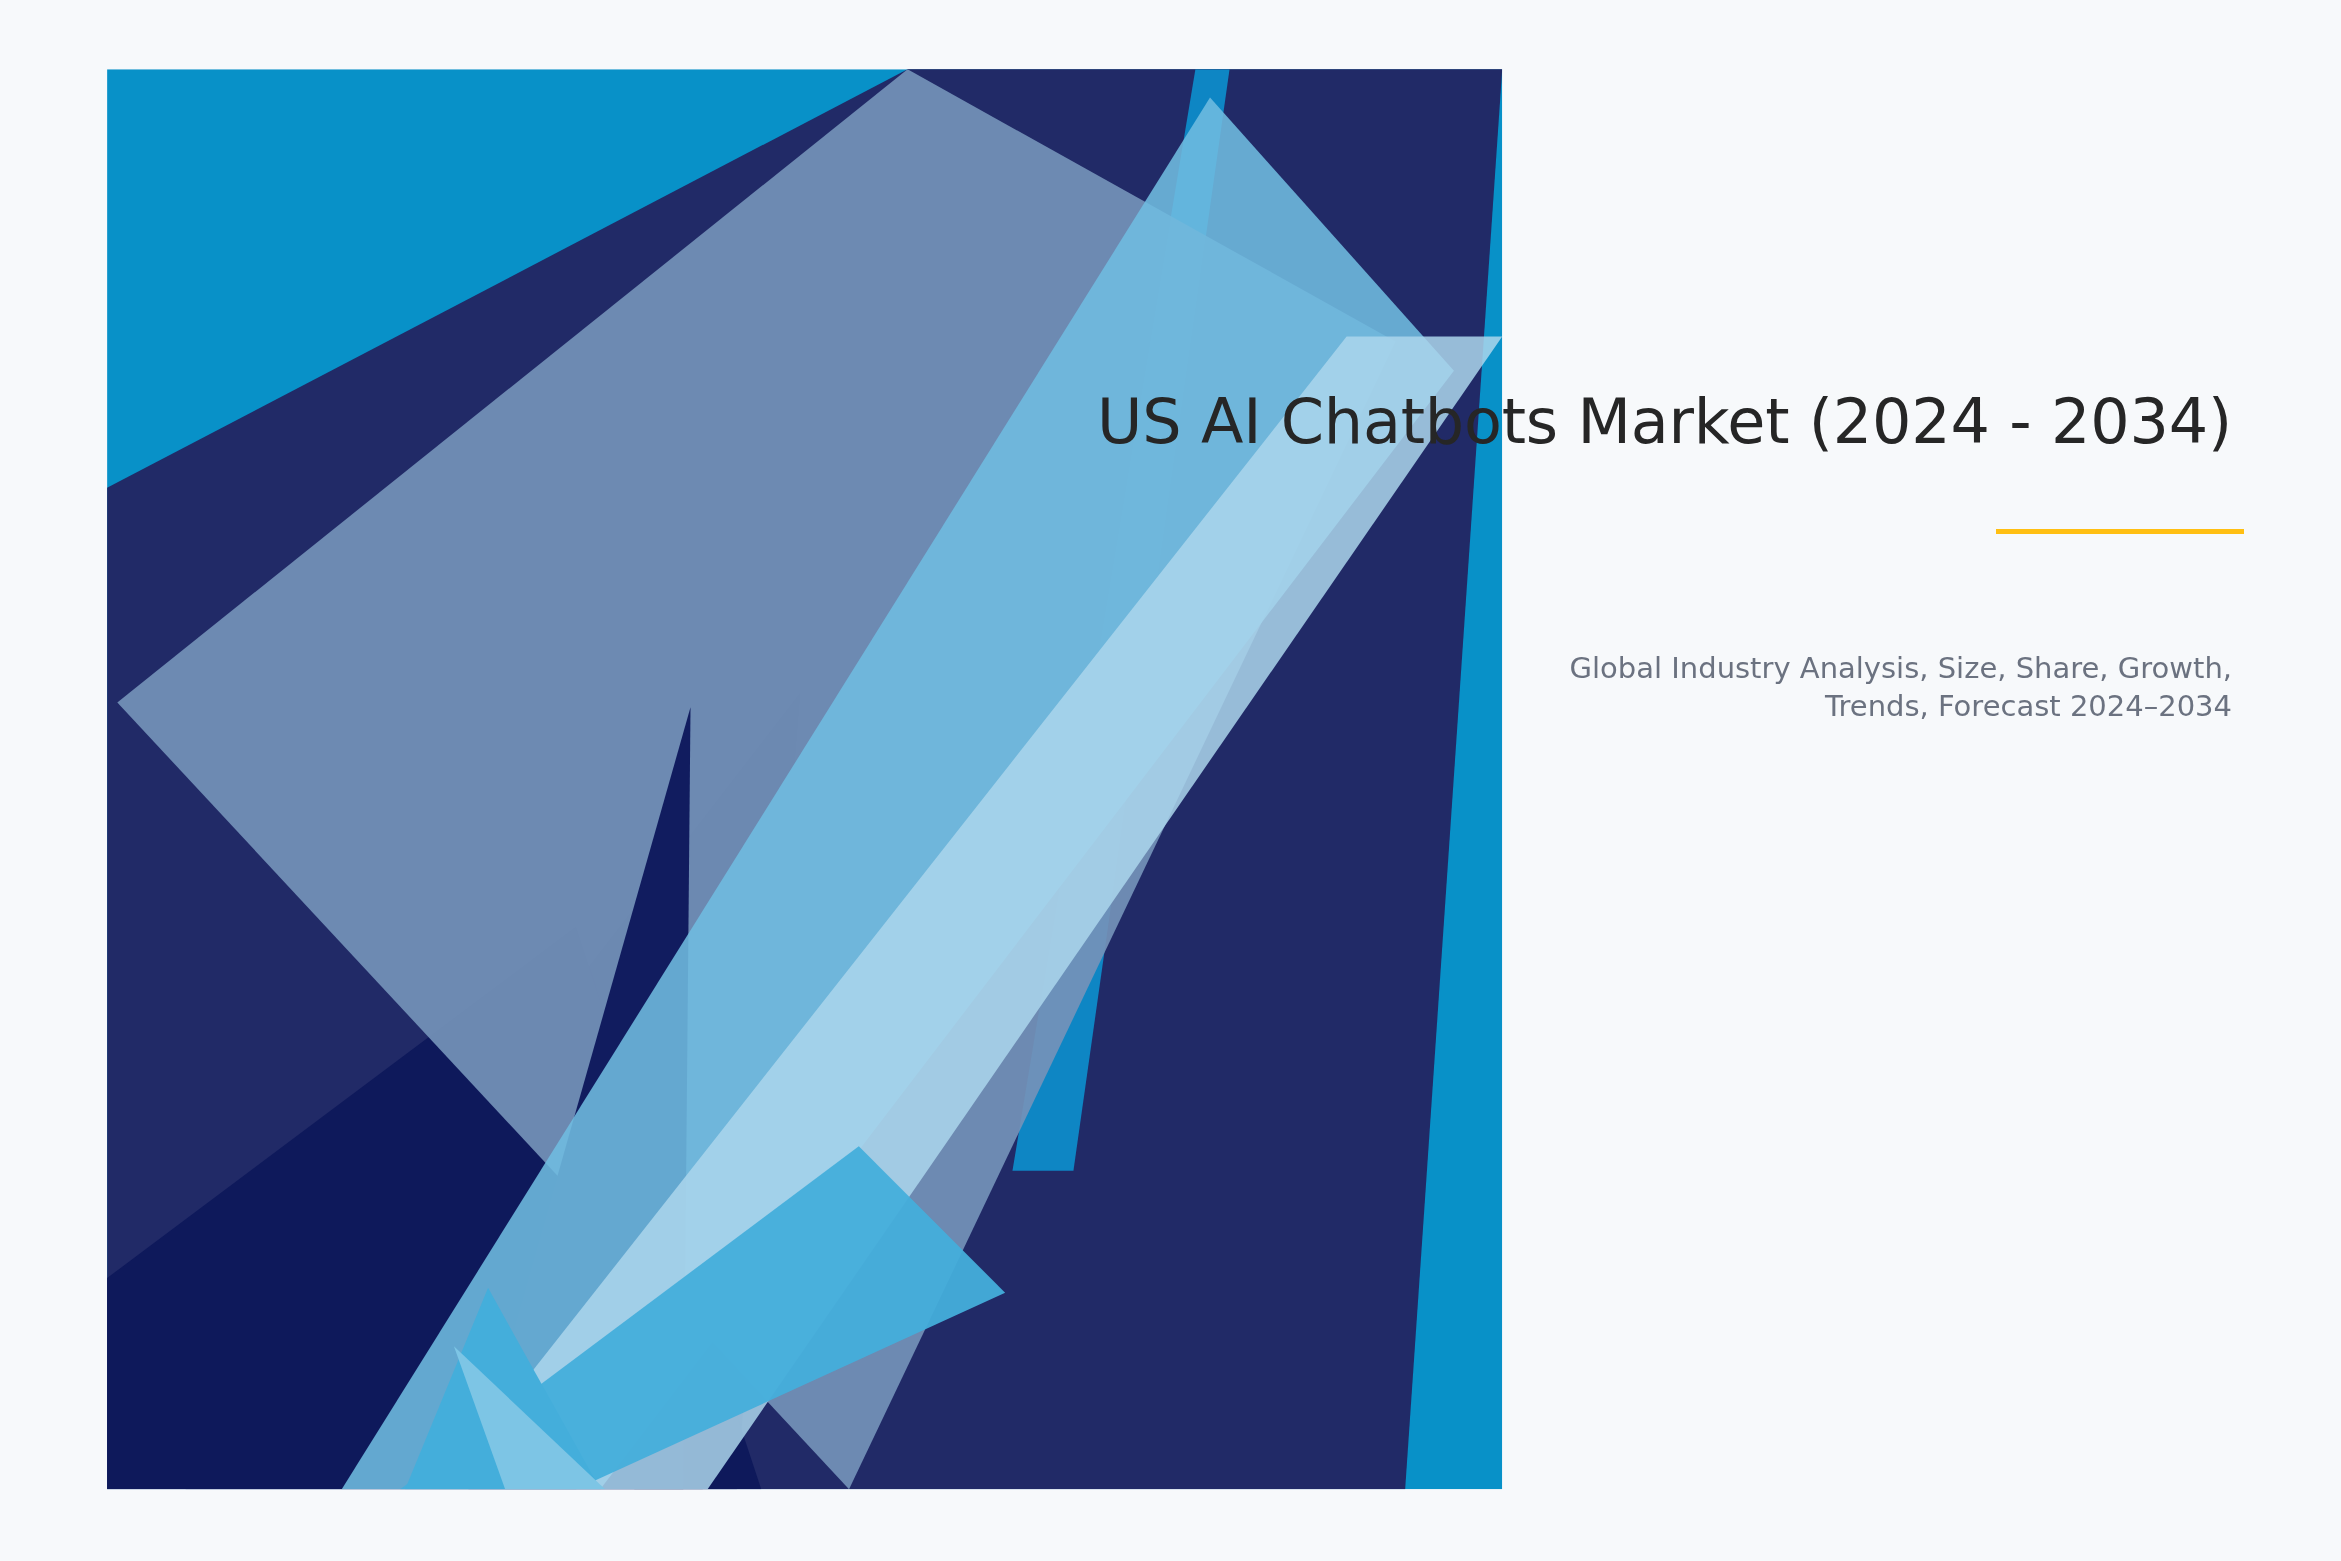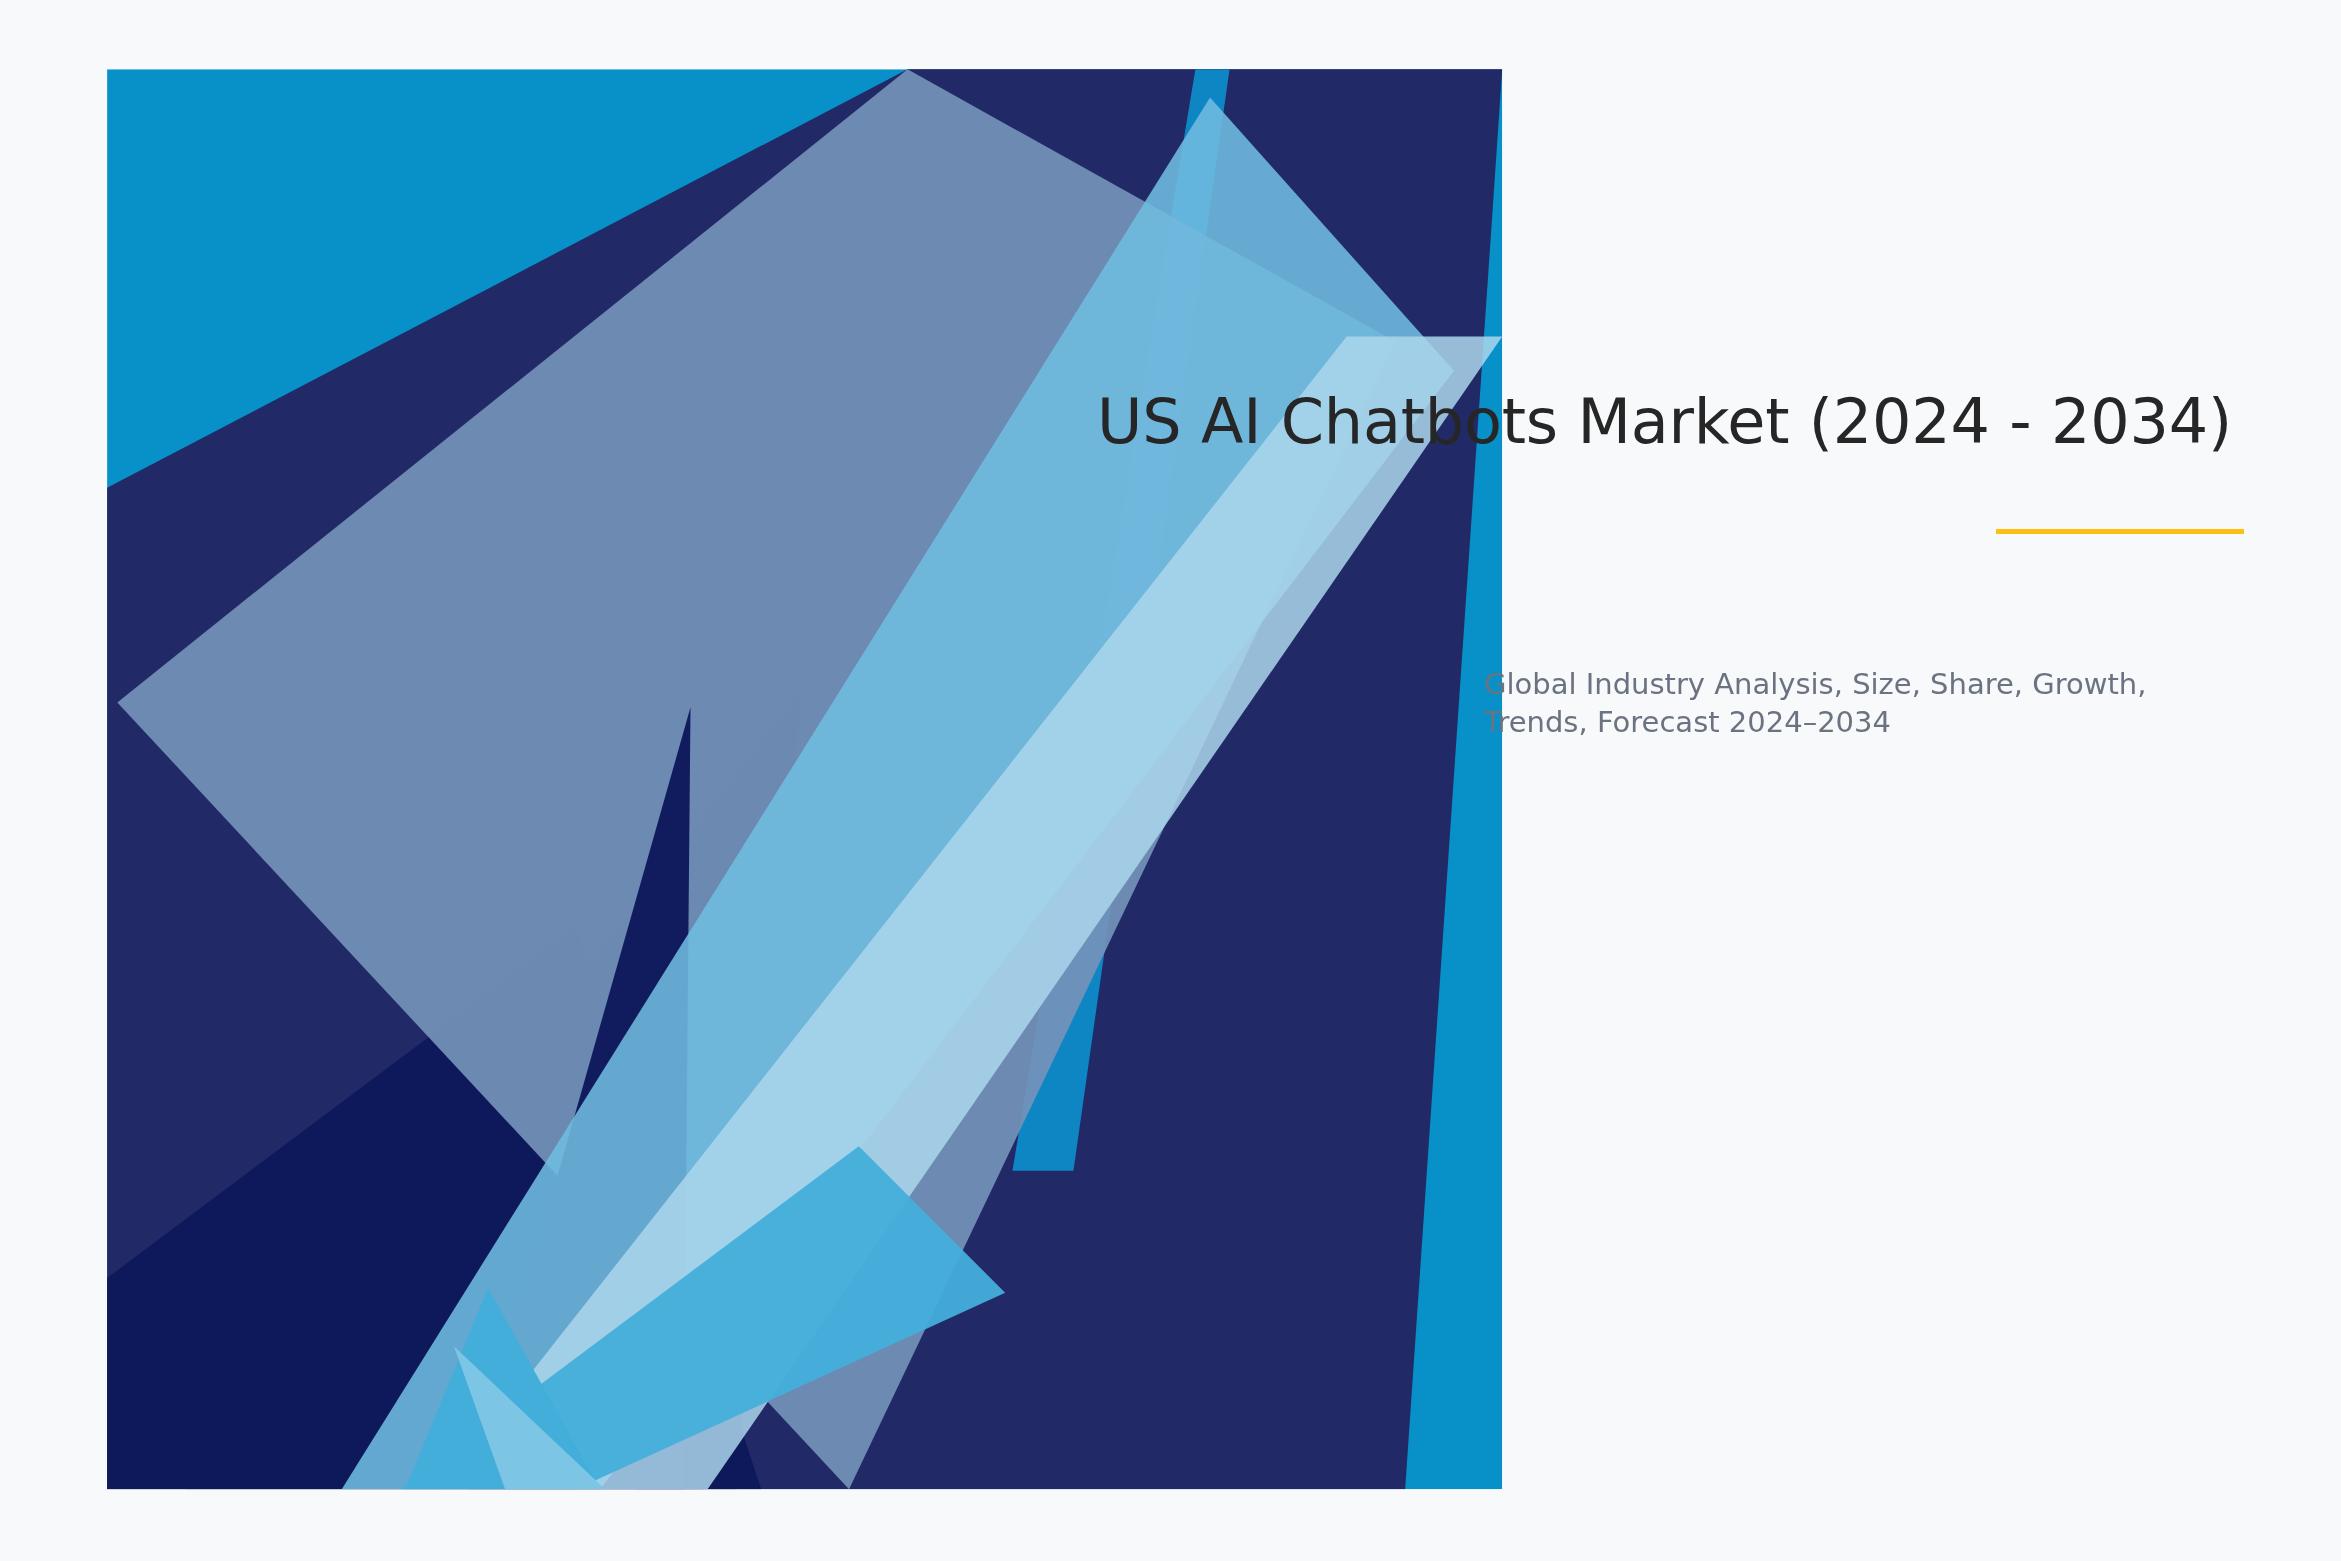--- a/index.html
+++ b/index.html
@@ -58,26 +58,27 @@
     right: 103px;
     top: 529px;
     width: 248px;
     height: 5.4px;
     background: #FFBF12;
   }
   #page-subtitle {
     position: absolute;
     right: 115px;
     top: 650px;
-    margin: 16px;
+    margin: 0;
     width: 732px;
     font-size: 29px;
     font-weight: 400;
     line-height: 1.30;
     color: #6B7280;
+    text-align: right;
   }
 </style>
 </head>
 <body>
 
 <div id="cover-page">
 
   <div id="hero-graphic">
     <svg viewBox="0 0 4800 3200" width="2342" height="1561" xmlns="http://www.w3.org/2000/svg" aria-hidden="true">
       <defs>

